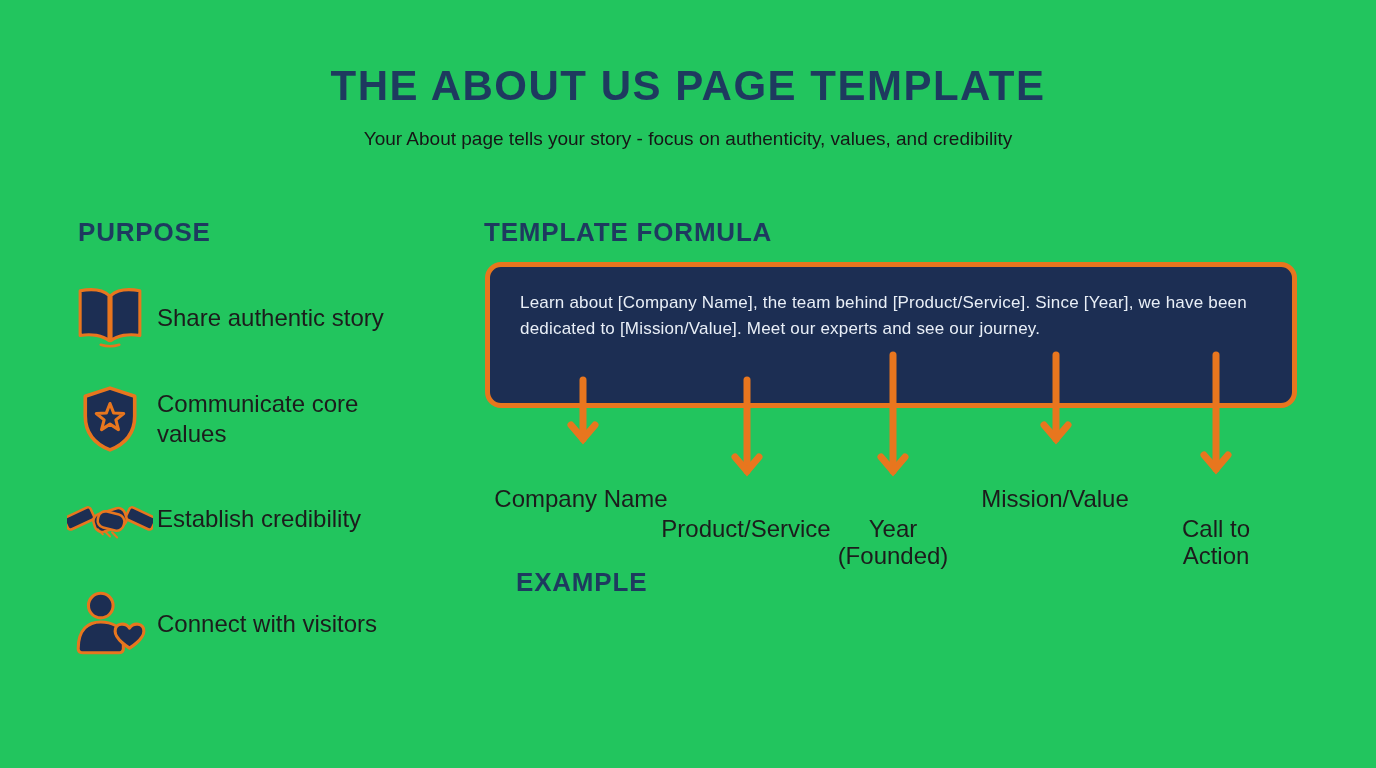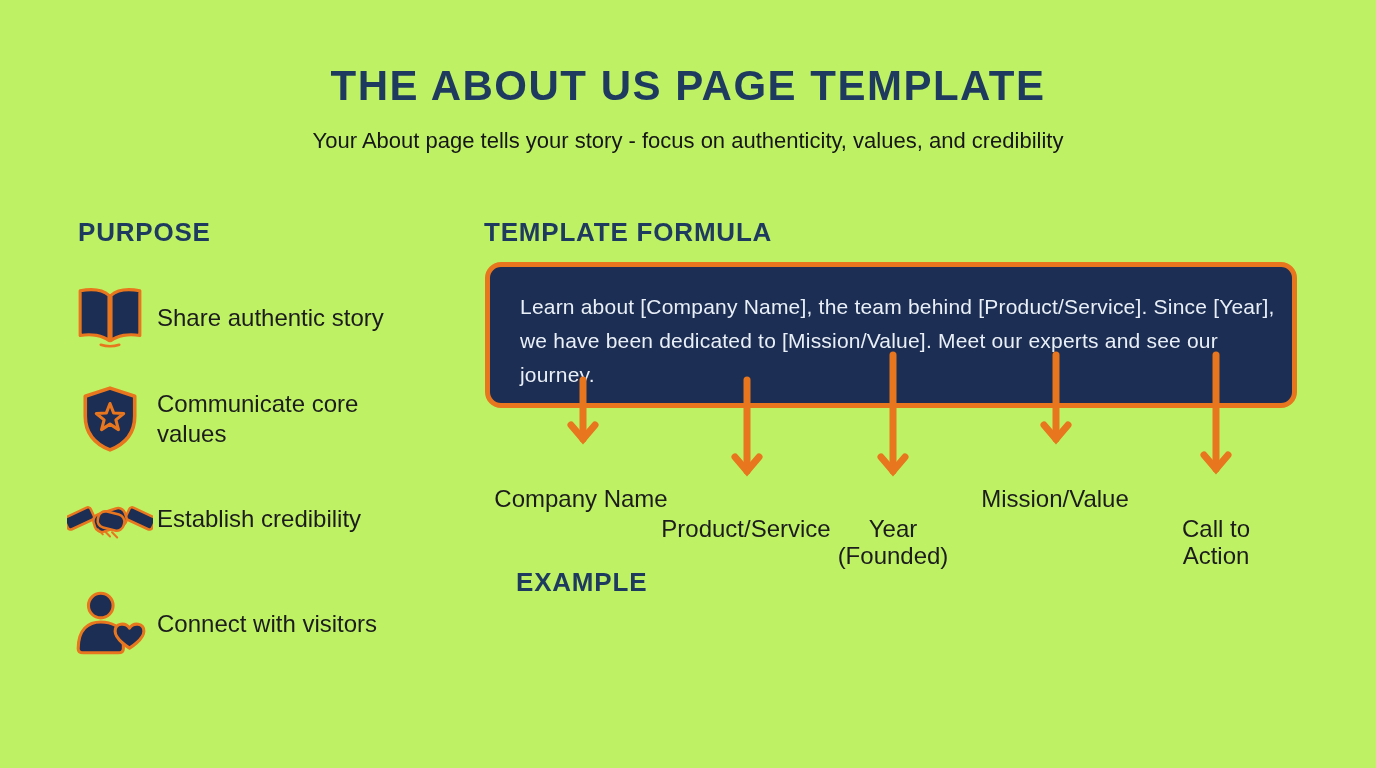--- a/index.html
+++ b/index.html
@@ -3,39 +3,39 @@
 <meta charset="utf-8">
 <style>
   * { margin: 0; padding: 0; box-sizing: border-box; }
   html, body { width: 1376px; height: 768px; }
   body { font-family: "Liberation Sans", sans-serif; }
 
   .slide {
     position: relative;
     width: 1376px;
     height: 768px;
-    background: #bef264;
+    background: #22c55e;
     overflow: hidden;
   }
 
   
   .title {
     position: absolute;
     top: 62px; left: 0; width: 100%;
     text-align: center;
     font-size: 42px;
     font-weight: 700;
     letter-spacing: 1.5px;
     color: #1e3a5f;
   }
   .subtitle {
     position: absolute;
     top: 128px; left: 0; width: 100%;
     text-align: center;
-    font-size: 22px;
+    font-size: 19px;
     color: #161616;
   }
 
   
   .section-heading {
     position: absolute;
     font-size: 26px;
     font-weight: 700;
     letter-spacing: 0.8px;
     color: #1e3a5f;
@@ -76,22 +76,22 @@
     position: absolute;
     left: 485px; top: 262px;
     width: 812px; height: 146px;
     background: #1c2e53;
     border: 5px solid #e8761e;
     border-radius: 16px;
     z-index: 1;
   }
   .formula-text {
     padding: 23px 8px 0 30px;
-    font-size: 21px;
-    line-height: 34px;
+    font-size: 17px;
+    line-height: 26px;
     letter-spacing: 0.2px;
     color: #e9eff7;
   }
 
   
   .arrows-svg {
     position: absolute;
     left: 485px; top: 255px;
     width: 812px; height: 300px;
     z-index: 2;

